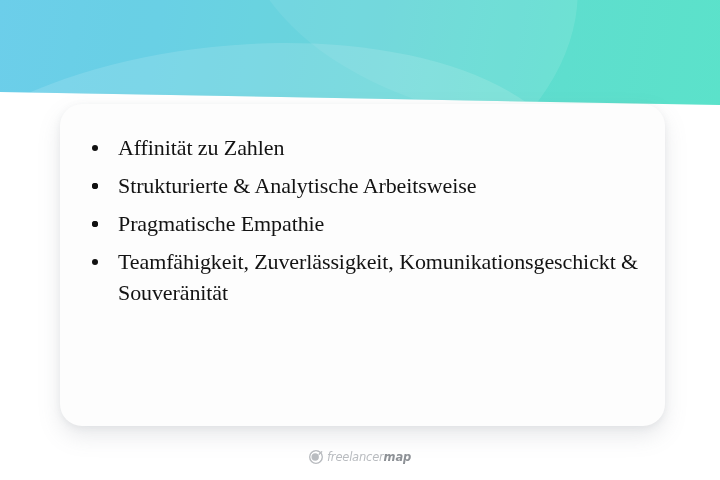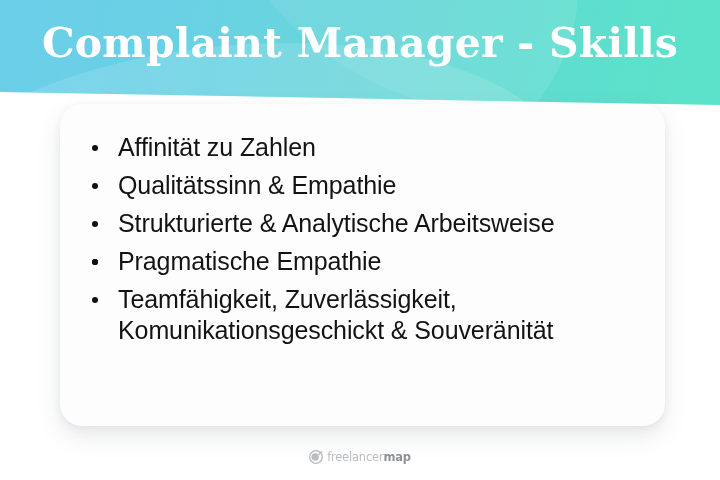--- a/index.html
+++ b/index.html
@@ -102,22 +102,22 @@
     top: 28px;
     right: 22px;
     list-style: none;
     margin: 0;
     padding: 0;
   }
   .skill-item {
     position: relative;
     padding-left: 28px;
     margin: 0 0 7px 0;
-    font-family: Liberation Sans, sans-serif;
-    font-size: 25px;
+    font-family: Liberation Serif, serif;
+    font-size: 22px;
     font-weight: 400;
     line-height: 31px;
     color: #131313;
     letter-spacing: -0.1px;
   }
   .skill-item:last-child { margin-bottom: 16px; }
   .bullet-dot {
     position: absolute;
     left: 2px;
     top: 13px;
@@ -131,20 +131,21 @@
   #footer-logo {
     position: absolute;
     left: 0;
     top: 450px;
     width: 720px;
     display: flex;
     align-items: center;
     justify-content: center;
     gap: 4px;
     z-index: 4;
+    font-style: italic;
   }
   #logo-mark {
     width: 14px;
     height: 14px;
     display: block;
   }
   #logo-wordmark {
     font-family: "DejaVu Sans", "Liberation Sans", sans-serif;
     font-size: 11.5px;
     line-height: 14px;
@@ -158,31 +159,29 @@
 <body>
 
 <div id="slide">
 
   <div id="header-band">
     <div id="wave-a"></div>
     <div id="wave-b"></div>
     <div id="wave-c"></div>
   </div>
 
-  <div id="slide-title">Complaint Manager - Skills</div>
 
   <div id="content-card">
     <ul id="skills-list">
       <li class="skill-item">
         <span class="bullet-dot"></span>
         <span>Affinität zu Zahlen</span>
       </li>
       <li class="skill-item">
         <span class="bullet-dot"></span>
-        <span>Qualitätssinn &amp; Empathie</span>
       </li>
       <li class="skill-item">
         <span class="bullet-dot"></span>
         <span>Strukturierte &amp; Analytische Arbeitsweise</span>
       </li>
       <li class="skill-item">
         <span class="bullet-dot"></span>
       </li>
       <li class="skill-item">
         <span class="bullet-dot"></span>

